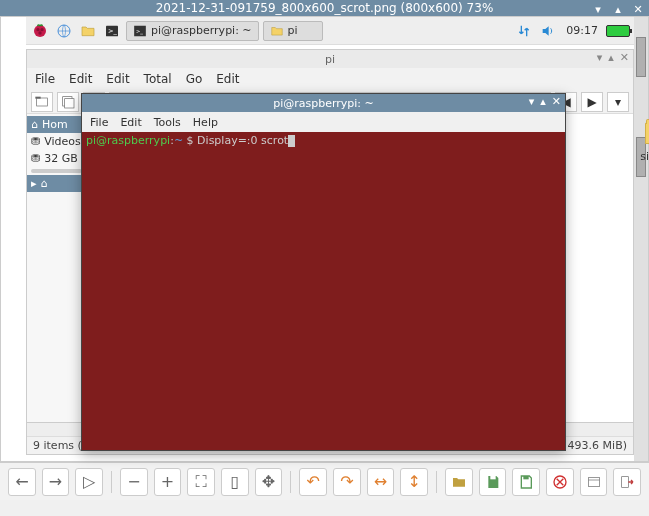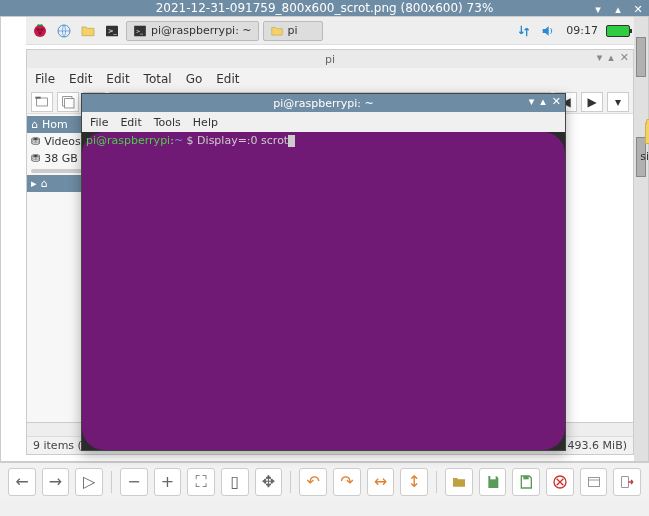--- a/index.html
+++ b/index.html
@@ -42,21 +42,21 @@
   .folder-icon:before { content:""; position:absolute; top:-4px; left:0; width:12px; height:4px; background:#f4d268; border:1px solid #d4b048; border-bottom:none; border-radius:2px 2px 0 0; }
   .fm-status { height:18px; display:flex; align-items:center; justify-content:space-between; padding:0 6px; font-size:11px; color:#444; border-top:1px solid #ddd; background:#f2f2f2; }
   .fm-scrollbar { height:14px; background:#eee; border-top:1px solid #ccc; position:relative; }
   .fm-scrollbar .thumb { position:absolute; left:200px; top:2px; width:40px; height:8px; background:#bbb; border-radius:4px; }
   
   
   .term-window { position:absolute; top:76px; left:80px; width:485px; height:358px; background:#2b2b2b; border:1px solid #444; box-shadow:0 4px 12px rgba(0,0,0,0.3); display:flex; flex-direction:column; }
   .term-titlebar { height:18px; background:#6e8ca4; color:#fff; display:flex; align-items:center; justify-content:center; font-size:11px; position:relative; }
   .term-titlebar .wctrl { position:absolute; right:4px; top:1px; display:flex; gap:6px; color:#fff; }
   .term-menu { height:20px; background:#f0f0f0; display:flex; align-items:center; gap:12px; padding:0 8px; font-size:11px; color:#333; }
-  .term-body { flex:1; background:#701a75; padding:2px 4px; font-family:"DejaVu Sans Mono",monospace; font-size:11px; color:#ccc; line-height:14px; white-space:pre;border-radius:22px; }
+  .term-body { flex:1; background:#7f1d1d; padding:2px 4px; font-family:"DejaVu Sans Mono",monospace; font-size:11px; color:#ccc; line-height:14px; white-space:pre; }
   .term-body .user { color:#4ec94e; }
   .term-body .path { color:#5c9ede; }
   .term-body .prompt { color:#ccc; }
   .term-body .cursor { display:inline-block; width:7px; height:12px; background:#ccc; vertical-align:text-bottom; }
   
   
   .pager-strip { position:absolute; right:0; top:0; bottom:0; width:14px; background:#e0e0e0; }
   .pager-block { width:10px; height:40px; background:#b0b0b0; margin:20px auto; border:1px solid #888; }
   
   
@@ -193,21 +193,21 @@
         <div class="sitem active">
           <span style="color:#fff;">⌂</span>
           <span>Hom</span>
         </div>
         <div class="sitem">
           <span>⛃</span>
           <span>Videos</span>
         </div>
         <div class="sitem">
           <span>⛃</span>
-          <span>38 GB</span>
+          <span>32 GB</span>
         </div>
         <div class="divider"></div>
         <div class="sitem" style="background:#6e8ca4;color:#fff;">
           <span>▸</span>
           <span>⌂</span>
         </div>
       </div>
       <div class="fm-main">
         <div class="folder-item" style="right:-22px; top:36px;">
           <span>sic</span>

